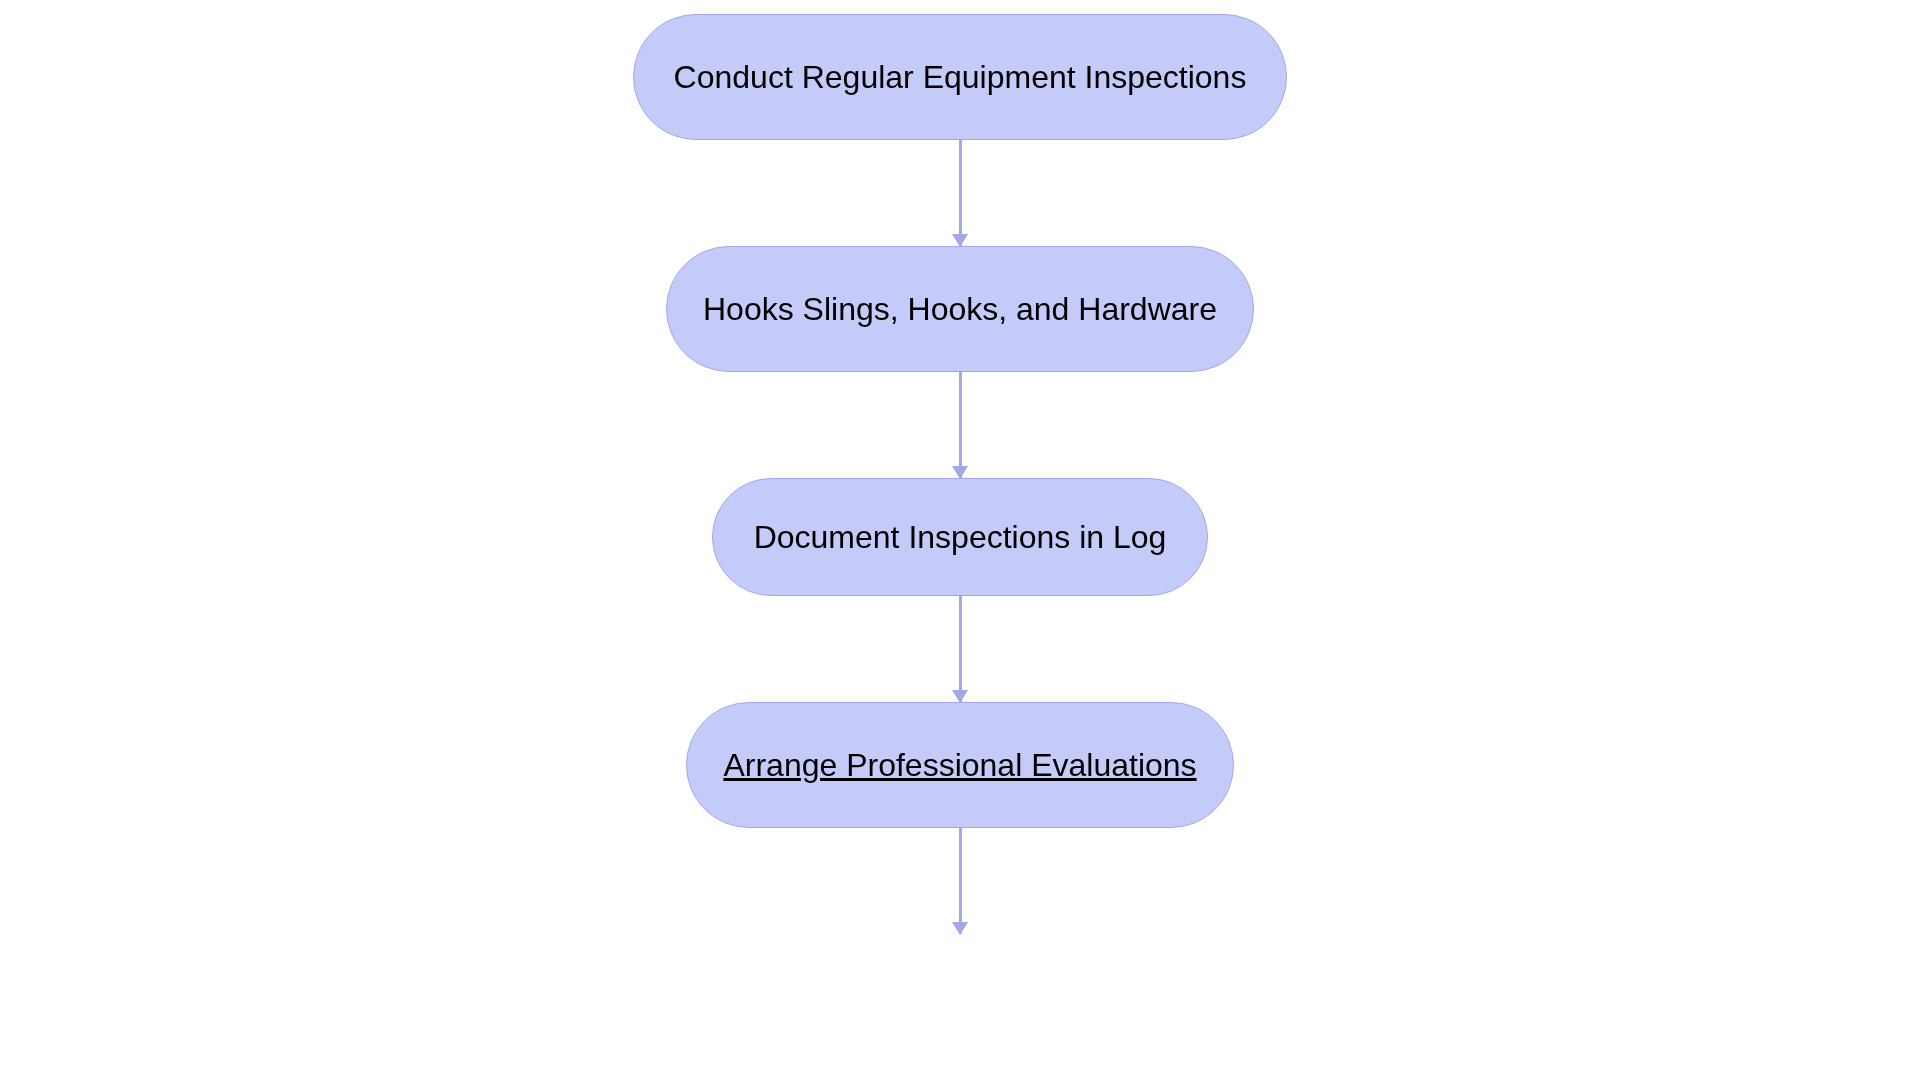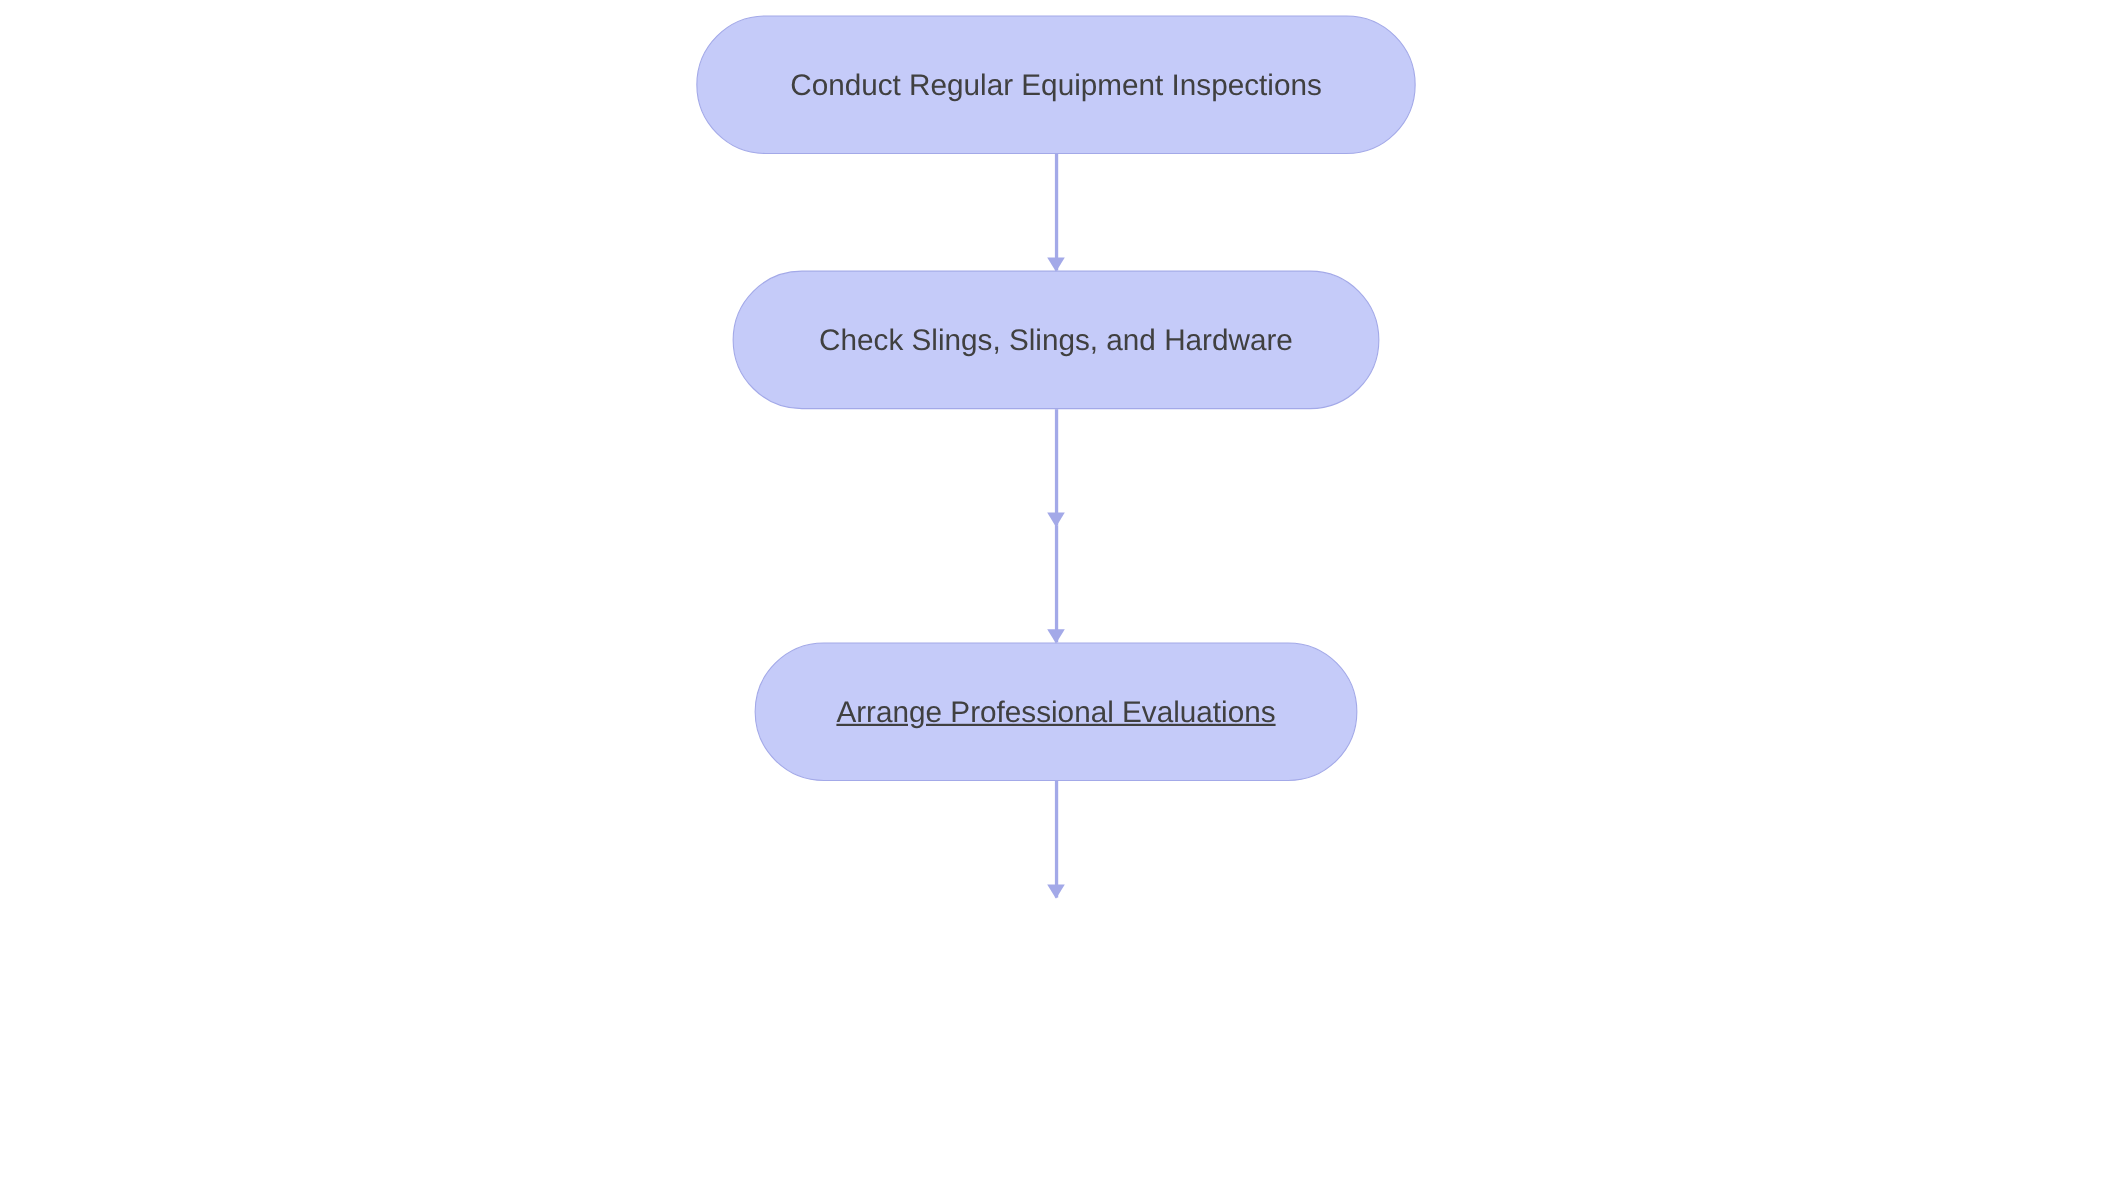--- a/index.html
+++ b/index.html
@@ -25,22 +25,22 @@
     padding-top: 14px;
   }
   .node {
     display: flex;
     align-items: center;
     justify-content: center;
     box-sizing: border-box;
     background: #c5cbf9;
     border: 1.4px solid #a3a9e8;
     border-radius: 64px;
-    color: #404040;
-    font-size: 27px;
+    color: #000000;
+    font-size: 32px;
     line-height: 1;
     white-space: nowrap;
     text-align: center;
   }
   .node-row {
     display: flex;
     justify-content: center;
     width: 100%;
   }
   .connector {
@@ -80,28 +80,33 @@
       <span>Conduct Regular Equipment Inspections</span>
     </div>
   </div>
 
   <div class="connector c0">
     <span class="arrowhead"></span>
   </div>
 
   <div class="node-row">
     <div class="node n1">
-      <span>Check Slings, Slings, and Hardware</span>
+      <span>Hooks Slings, Hooks, and Hardware</span>
     </div>
   </div>
 
   <div class="connector c1">
     <span class="arrowhead"></span>
   </div>
 
+  <div class="node-row">
+    <div class="node n2">
+      <span>Document Inspections in Log</span>
+    </div>
+  </div>
 
   <div class="connector c2">
     <span class="arrowhead"></span>
   </div>
 
   <div class="node-row">
     <div class="node n3">
       <span>Arrange Professional Evaluations</span>
     </div>
   </div>

